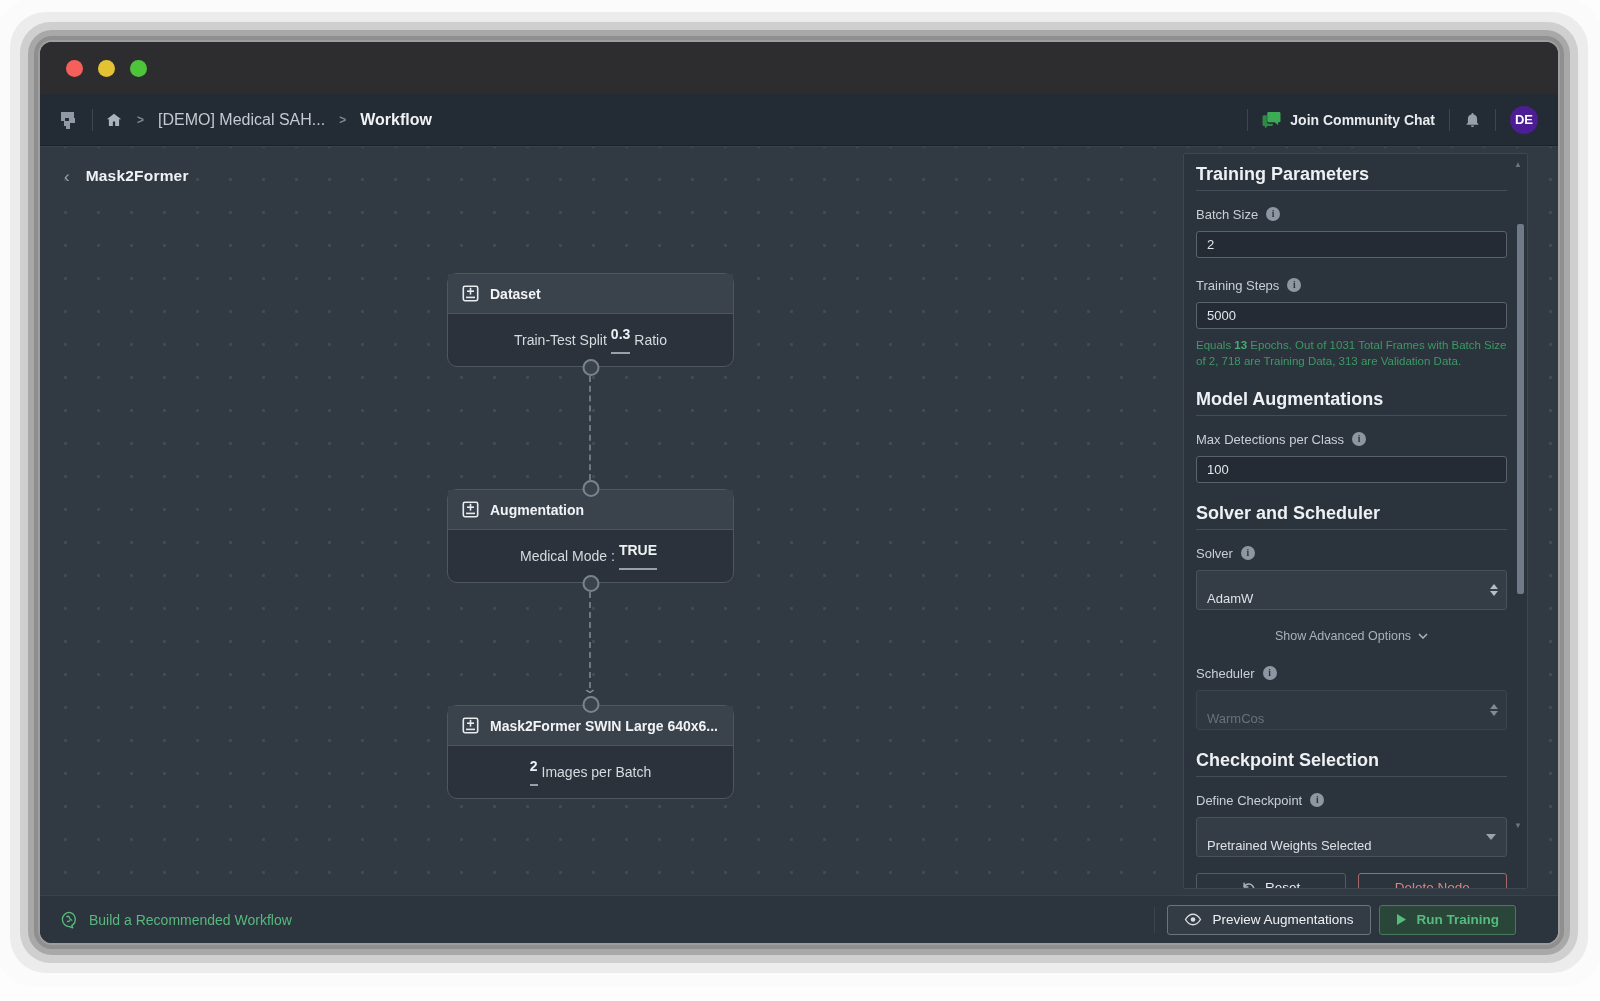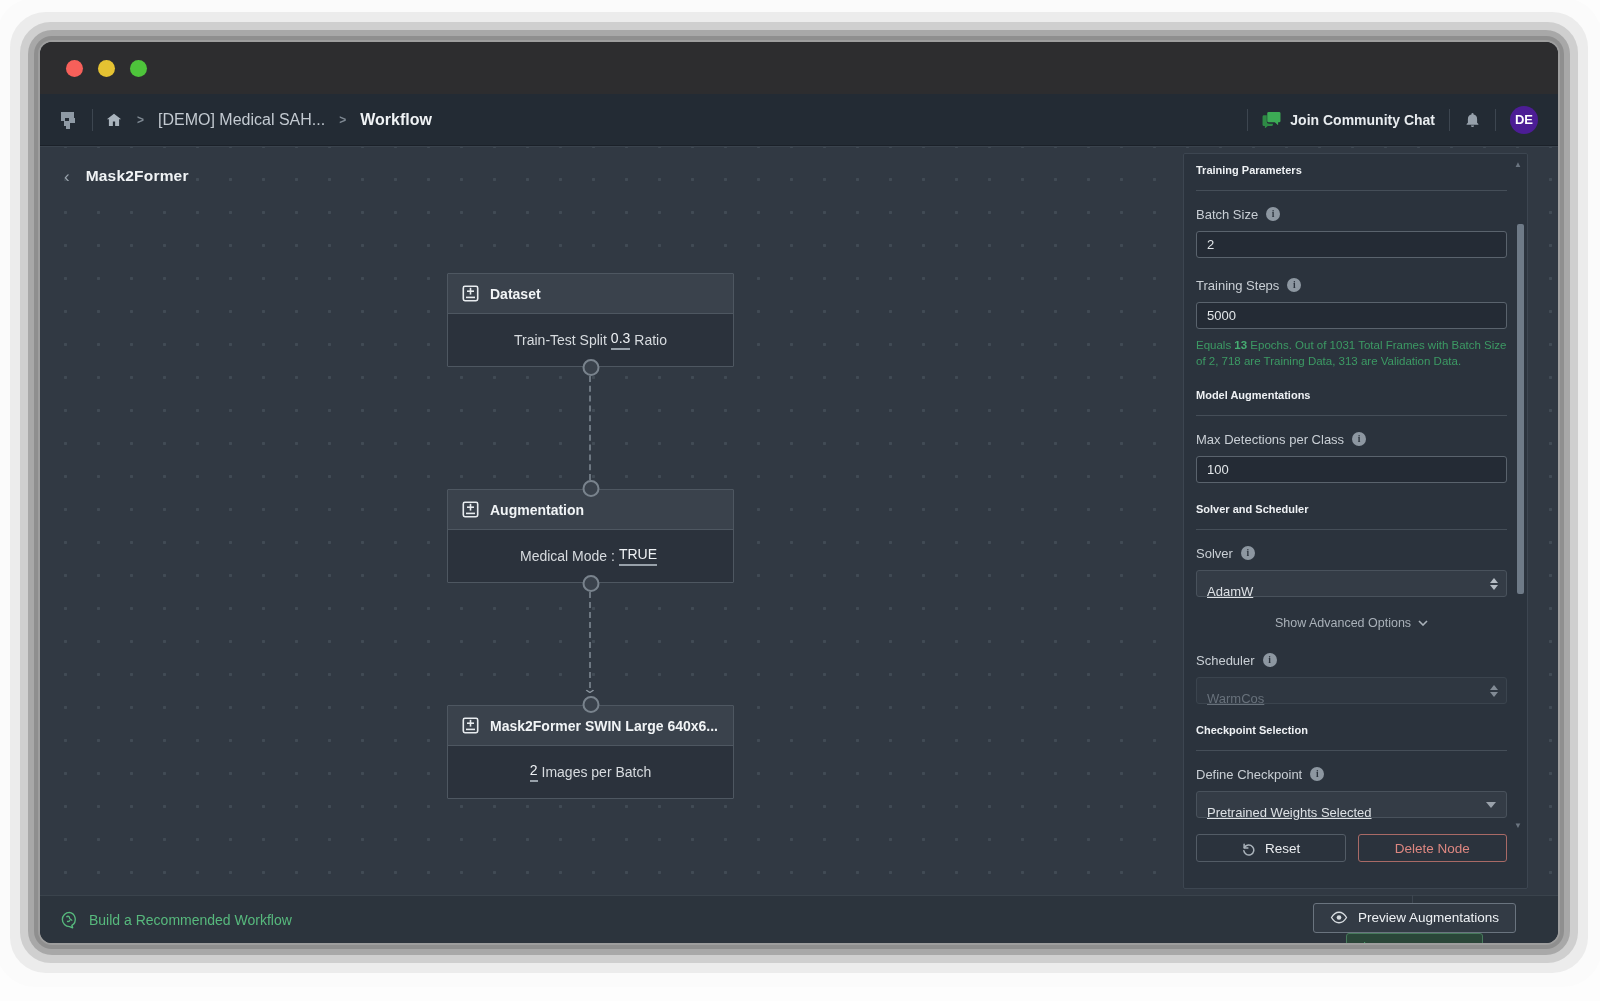--- a/index.html
+++ b/index.html
@@ -31,64 +31,64 @@
   
   .canvas {
     position:relative; height:749px; background:#313943; border-top:1px solid #3a434d;
     background-image:radial-gradient(circle, #414b55 1.4px, rgba(0,0,0,0) 1.5px);
     background-size:33px 33px; background-position:9px 16px; overflow:hidden;
   }
   .canvas-title { position:absolute; left:24px; top:20px; display:flex; align-items:center; gap:16px; }
   .back-chevron { color:#9aa4ad; font-size:17px; cursor:pointer; line-height:1; }
   .canvas-title-text { color:#f0f3f5; font-size:15.5px; font-weight:bold; letter-spacing:.2px; }
 
-  .node { position:absolute; width:287px; border:1px solid #4e5761; border-radius:1px; background:#2b323c; }
+  .node { position:absolute; width:287px; border:1px solid #4e5761; border-radius:10px; background:#2b323c; }
   .node-header { height:40px; background:#3a424c; border-bottom:1px solid #4e5761; display:flex; align-items:center; gap:11px; padding:0 14px; }
   .node-title { color:#f1f4f6; font-size:14px; font-weight:bold; white-space:nowrap; overflow:hidden; text-overflow:ellipsis; }
   .node-body { height:52px; display:flex; align-items:center; justify-content:center; color:#d7dbdf; font-size:14px; }
-  .node-strong { font-weight:normal; color:#eef1f4; border-bottom:2px solid #98a1aa; padding-bottom:2px; margin:0 4px; }
+  .node-strong { font-weight:bold; color:#eef1f4; border-bottom:2px solid #98a1aa; padding-bottom:10px; margin:0 4px; }
   .node-strong.first { margin-left:0; }
   .port { position:absolute; left:50%; width:17px; height:17px; border-radius:50%; background:#3a424c; border:2px solid #79838d; transform:translateX(-50%); }
   .port-bottom { bottom:-10px; } .port-top { top:-10px; }
   .edge { position:absolute; width:0; border-left:2px dashed #6d7781; }
   .arrowhead { position:absolute; color:#8d97a1; font-size:13px; transform:translateX(-50%) scaleX(1.5); }
 
   
   .panel {
     position:absolute; top:6px; right:30px; width:345px; height:736px;
     background:#2b333d; border:1px solid #3d4651; border-radius:2px;
     padding:10px 20px 12px 12px; overflow:hidden;
   }
-  .panel-heading { color:#eef1f4; font-size:11px; font-weight:bold; height:20px; }
+  .panel-heading { color:#eef1f4; font-size:18px; font-weight:bold; height:20px; }
   .panel-divider { border:none; border-top:1px solid #454e58; margin-top:6px; }
   .mt14{margin-top:14px;} .mt18{margin-top:18px;} .mt20{margin-top:20px;} .mt8{margin-top:8px;}
   .field-label { display:flex; align-items:center; gap:8px; color:#c9cfd5; font-size:13px; height:18px; }
   .info-dot { width:14px; height:14px; border-radius:50%; background:#8d97a1; color:#2b333d; font-size:9.5px; font-weight:bold; display:inline-flex; align-items:center; justify-content:center; font-family:"Liberation Serif", serif; }
   .text-input { width:100%; height:27px; background:#242b35; border:1px solid #5a636d; border-radius:3px; color:#e2e6e9; font-size:13px; padding:0 10px; font-family:"Liberation Sans", sans-serif; outline:none; }
   .helper { margin-top:8px; color:#3c9a64; font-size:11.5px; line-height:16px; }
   .helper b { color:#46ad72; }
-  .select { position:relative; height:27px; background:#343c46; border:1px solid #49525c; border-radius:3px; color:#dde1e5; font-size:13px; display:flex; align-items:center; padding:16px 26px 0 10px; cursor:pointer;text-decoration:underline; }
+  .select { position:relative; height:40px; background:#343c46; border:1px solid #49525c; border-radius:3px; color:#dde1e5; font-size:13px; display:flex; align-items:center; padding:16px 26px 0 10px; cursor:pointer; }
   .select.disabled { background:#2f3741; border-color:#3b444e; color:#68717b; cursor:default; }
   .updown { position:absolute; right:8px; top:50%; transform:translateY(-50%); display:flex; flex-direction:column; gap:2px; }
   .tri-up { width:0; height:0; border-left:4.5px solid transparent; border-right:4.5px solid transparent; border-bottom:5px solid #b6bdc4; }
   .tri-down { width:0; height:0; border-left:4.5px solid transparent; border-right:4.5px solid transparent; border-top:5px solid #b6bdc4; }
   .select.disabled .tri-up { border-bottom-color:#828b95; } .select.disabled .tri-down { border-top-color:#828b95; }
   .caret-down { position:absolute; right:10px; top:50%; transform:translateY(-50%); width:0; height:0; border-left:5px solid transparent; border-right:5px solid transparent; border-top:6px solid #9aa2ab; }
   .show-adv { margin-top:18px; height:16px; display:flex; align-items:center; justify-content:center; gap:7px; color:#a9b1b9; font-size:12.5px; cursor:pointer; }
   .panel-btn-row { margin-top:16px; display:flex; gap:12px; }
   .panel-btn { flex:1; height:28px; border-radius:3px; display:flex; align-items:center; justify-content:center; gap:9px; font-size:13.5px; cursor:pointer; background:transparent; }
   .btn-reset { border:1px solid #535c66; color:#eaedf0; }
   .btn-delete { border:1px solid #a96a66; color:#dd8781; }
   .panel-scrollthumb { position:absolute; right:3px; top:70px; width:7px; height:370px; background:#6e7a87; border-radius:2px; }
   .scroll-ind { position:absolute; right:5px; font-size:8px; color:#6b7580; }
 
   
   .footer { height:48px; background:#2c343d; border-top:1px solid #3a434c; display:flex; align-items:center; padding:0 42px 0 20px; }
   .recommend { display:flex; align-items:center; gap:10px; color:#57b97d; font-size:14px; cursor:pointer; flex:1; }
-  .footer-right { display:flex; align-items:center; gap:0;flex-direction:column; }
+  .footer-right { display:flex; align-items:center; gap:8px; }
   .footer-vdiv { width:1px; height:26px; background:#3d4650; margin-right:4px; }
   .footer-btn { height:30px; border-radius:3px; display:flex; align-items:center; gap:10px; padding:0 16px; font-size:13.5px; cursor:pointer; }
   .btn-preview { background:#333b45; border:1px solid #6a747f; color:#eef1f4; }
   .btn-run { background:#2a4639; border:1px solid #477a5c; color:#53bd7d; font-weight:bold; }
   svg { display:block; }
 </style>
 </head>
 <body>
 
 <div class="stage">

